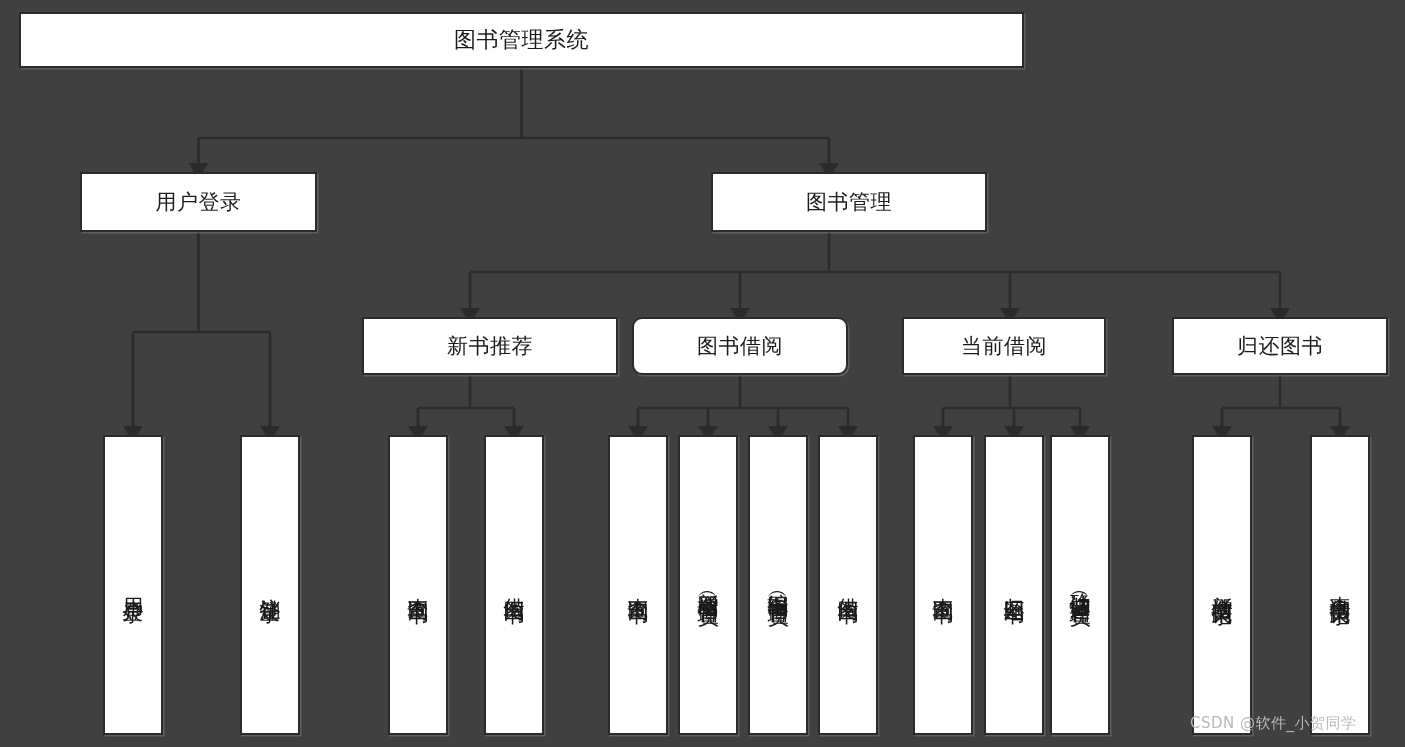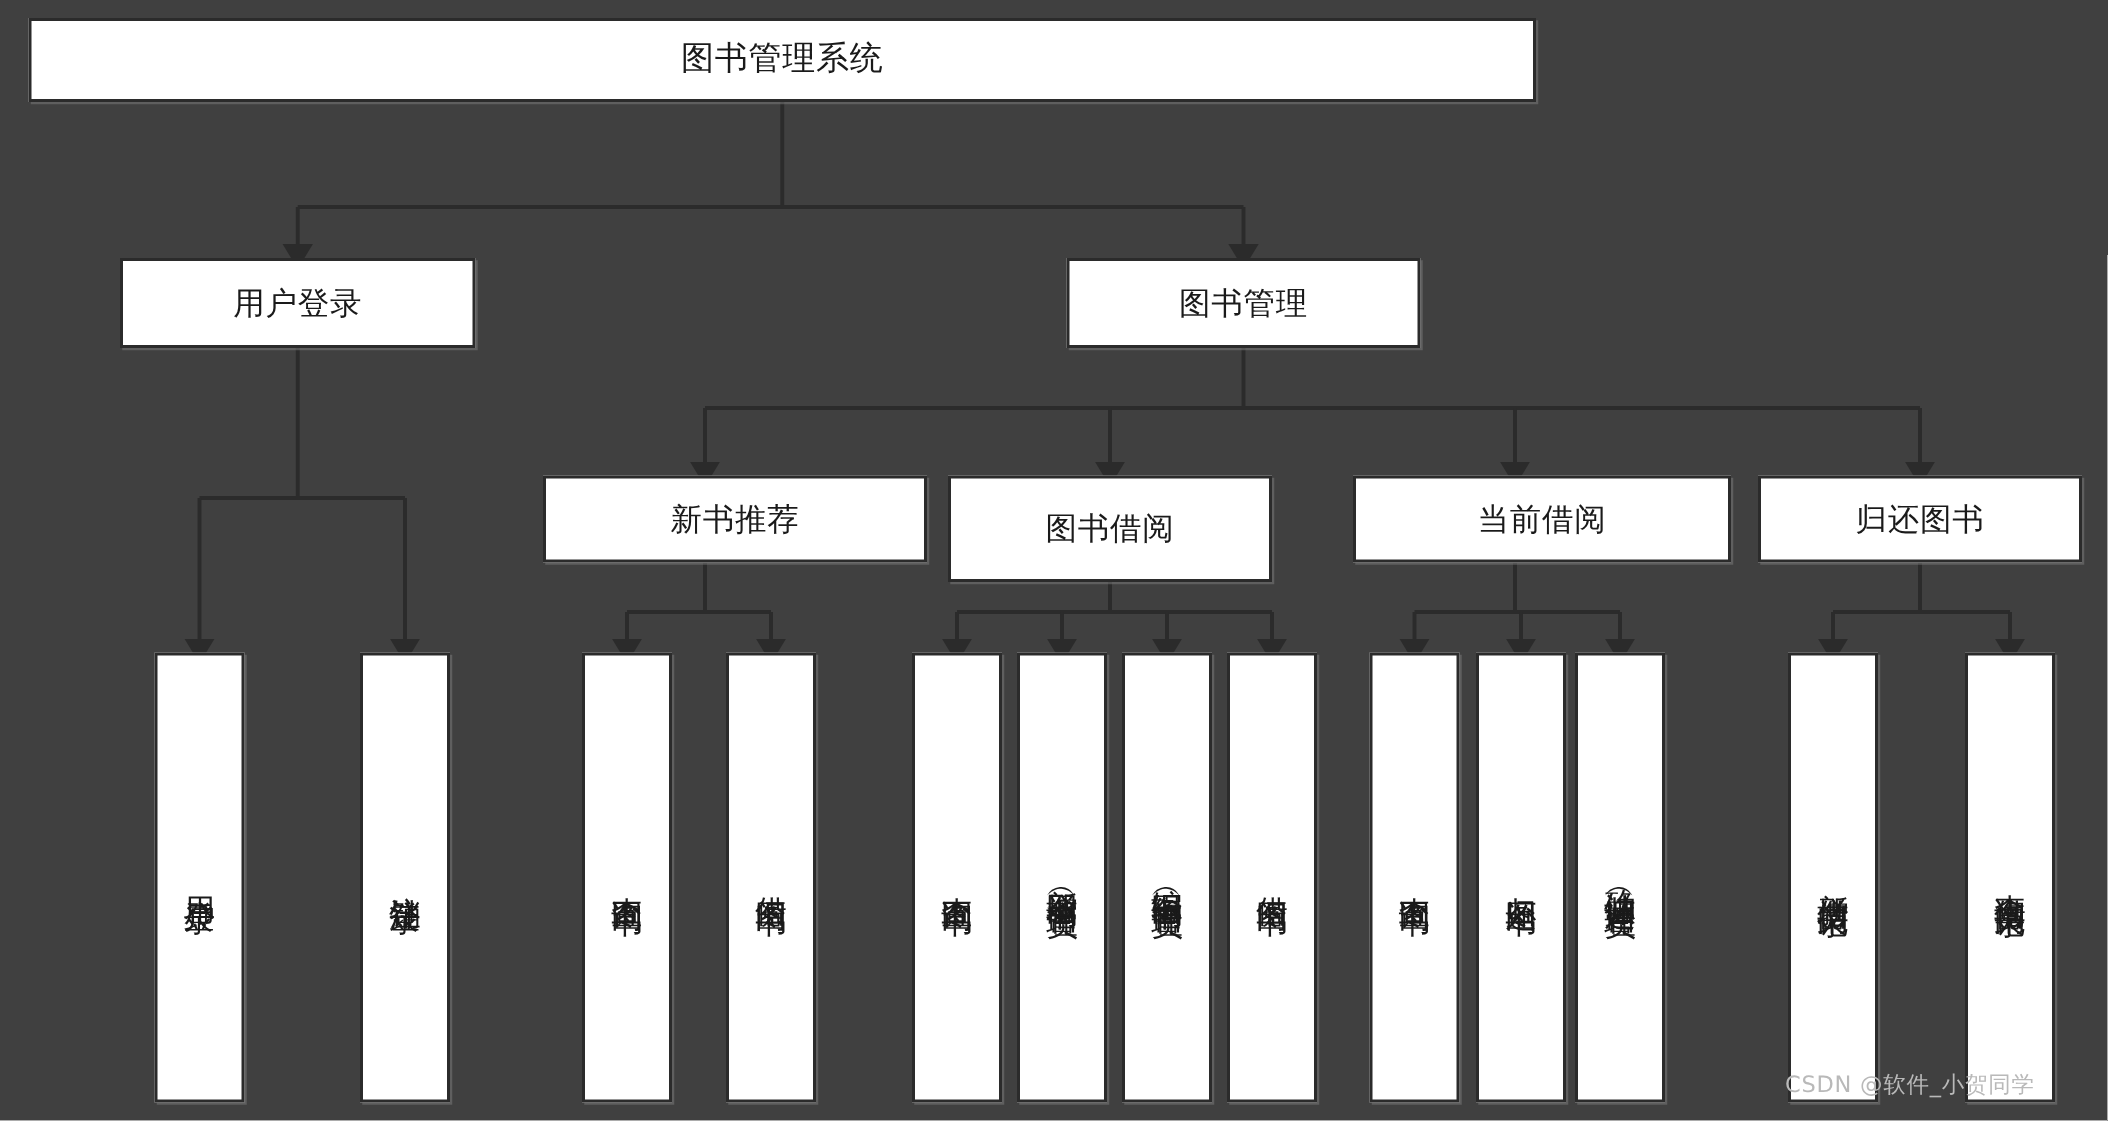--- a/index.html
+++ b/index.html
@@ -123,30 +123,30 @@
       </g>
   </svg>
 
   <div id="nodes-layer">
       <div class="node horizontal root" style="left: 19px; top: 12px; width: 1005px; height: 56px;">
         <span class="node-label">图书管理系统</span>
       </div>
       <div class="node horizontal" style="left: 80px; top: 172px; width: 237px; height: 60px;">
         <span class="node-label">用户登录</span>
       </div>
-      <div class="node horizontal" style="left: 711px; top: 172px; width: 236px; height: 60px;">
+      <div class="node horizontal" style="left: 711px; top: 172px; width: 276px; height: 60px;">
         <span class="node-label">图书管理</span>
       </div>
       <div class="node horizontal" style="left: 362px; top: 317px; width: 256px; height: 58px;">
         <span class="node-label">新书推荐</span>
       </div>
-      <div class="node horizontal" style="left: 632px; top: 317px; width: 216px; height: 71px;">
+      <div class="node horizontal" style="left: 632px; top: 317px; width: 216px; height: 58px; border-radius: 10px;">
         <span class="node-label">图书借阅</span>
       </div>
-      <div class="node horizontal" style="left: 902px; top: 317px; width: 252px; height: 58px; align-items: center;">
+      <div class="node horizontal" style="left: 902px; top: 317px; width: 204px; height: 58px; align-items: center;">
         <span class="node-label">当前借阅</span>
       </div>
       <div class="node horizontal" style="left: 1172px; top: 317px; width: 216px; height: 58px;">
         <span class="node-label">归还图书</span>
       </div>
       <div class="node vertical" style="left: 103px; top: 435px; width: 60px; height: 300px;">
         <span class="node-label">用户登录</span>
       </div>
       <div class="node vertical" style="left: 240px; top: 435px; width: 60px; height: 300px;">
         <span class="node-label">注销登录</span>

